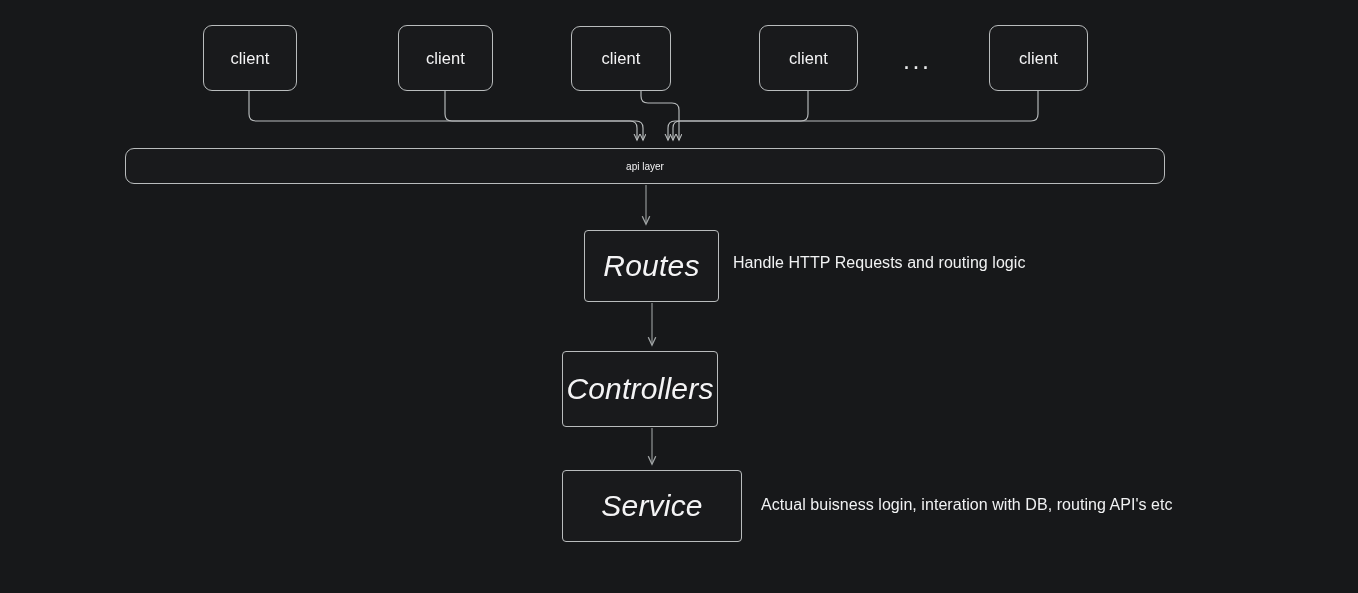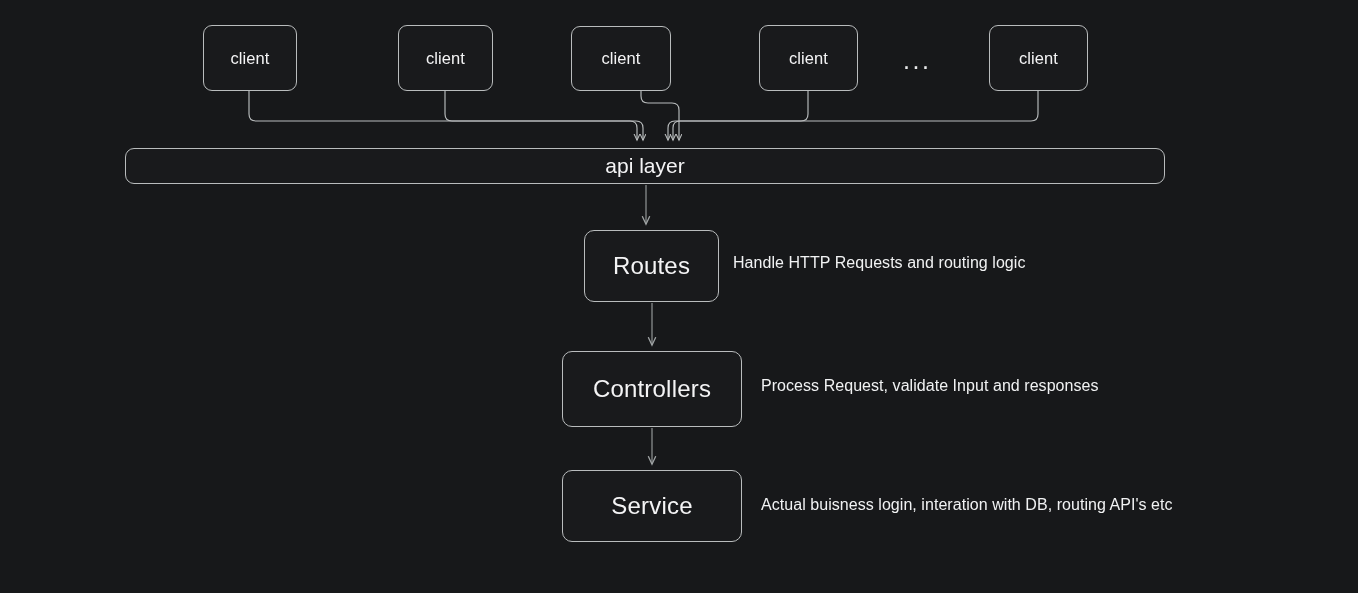--- a/index.html
+++ b/index.html
@@ -36,26 +36,27 @@
     justify-content: center;
     color: #f4f4f5;
   }
   .client-box {
     border-radius: 9px;
     font-size: 16.5px;
     letter-spacing: .1px;
   }
   .api-box {
     border-radius: 9px;
-    font-size: 21px;
+    font-size: 10px;
   }
   .layer-box {
-    border-radius: 10px;
-    font-size: 24px;
+    border-radius: 4px;
+    font-size: 30px;
     letter-spacing: .2px;
+    font-style: italic;
   }
   .desc-text {
     position: absolute;
     color: #f1f2f3;
     font-size: 16px;
     white-space: nowrap;
     letter-spacing: .05px;
   }
   .ellipsis-text {
     position: absolute;
@@ -120,23 +121,22 @@
 
   <div class="node-box api-box" style="left:125px; top:148px; width:1040px; height:36px;">
     <span>api layer</span>
   </div>
 
   <div class="node-box layer-box" style="left:584px; top:230px; width:135px; height:72px;">
     <span>Routes</span>
   </div>
   <div class="desc-text" style="left:733px; top:254px;">Handle HTTP Requests and routing logic</div>
 
-  <div class="node-box layer-box" style="left:562px; top:351px; width:180px; height:76px;">
+  <div class="node-box layer-box" style="left:562px; top:351px; width:156px; height:76px;">
     <span>Controllers</span>
   </div>
-  <div class="desc-text" style="left:761px; top:377px;">Process Request, validate Input and responses</div>
 
   <div class="node-box layer-box" style="left:562px; top:470px; width:180px; height:72px;">
     <span>Service</span>
   </div>
   <div class="desc-text" style="left:761px; top:496px;">Actual buisness login, interation with DB, routing API's etc</div>
 
 </div>
 
 </body></html>

